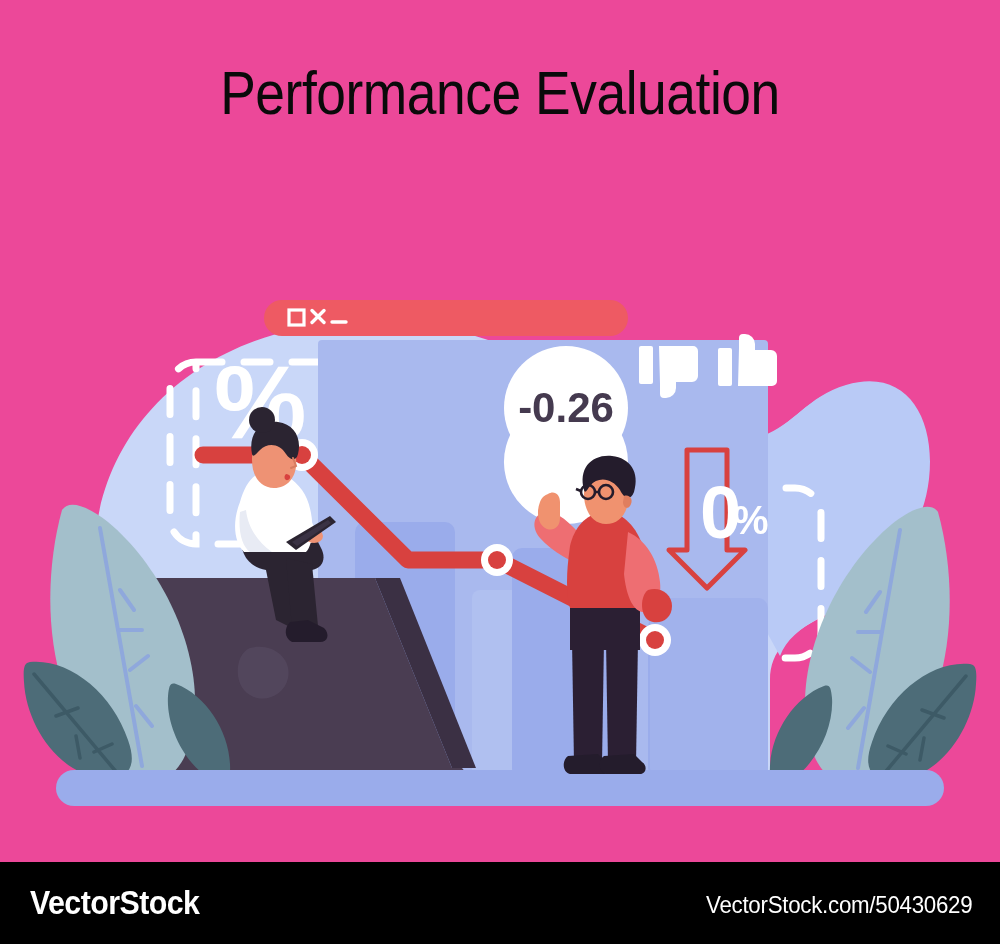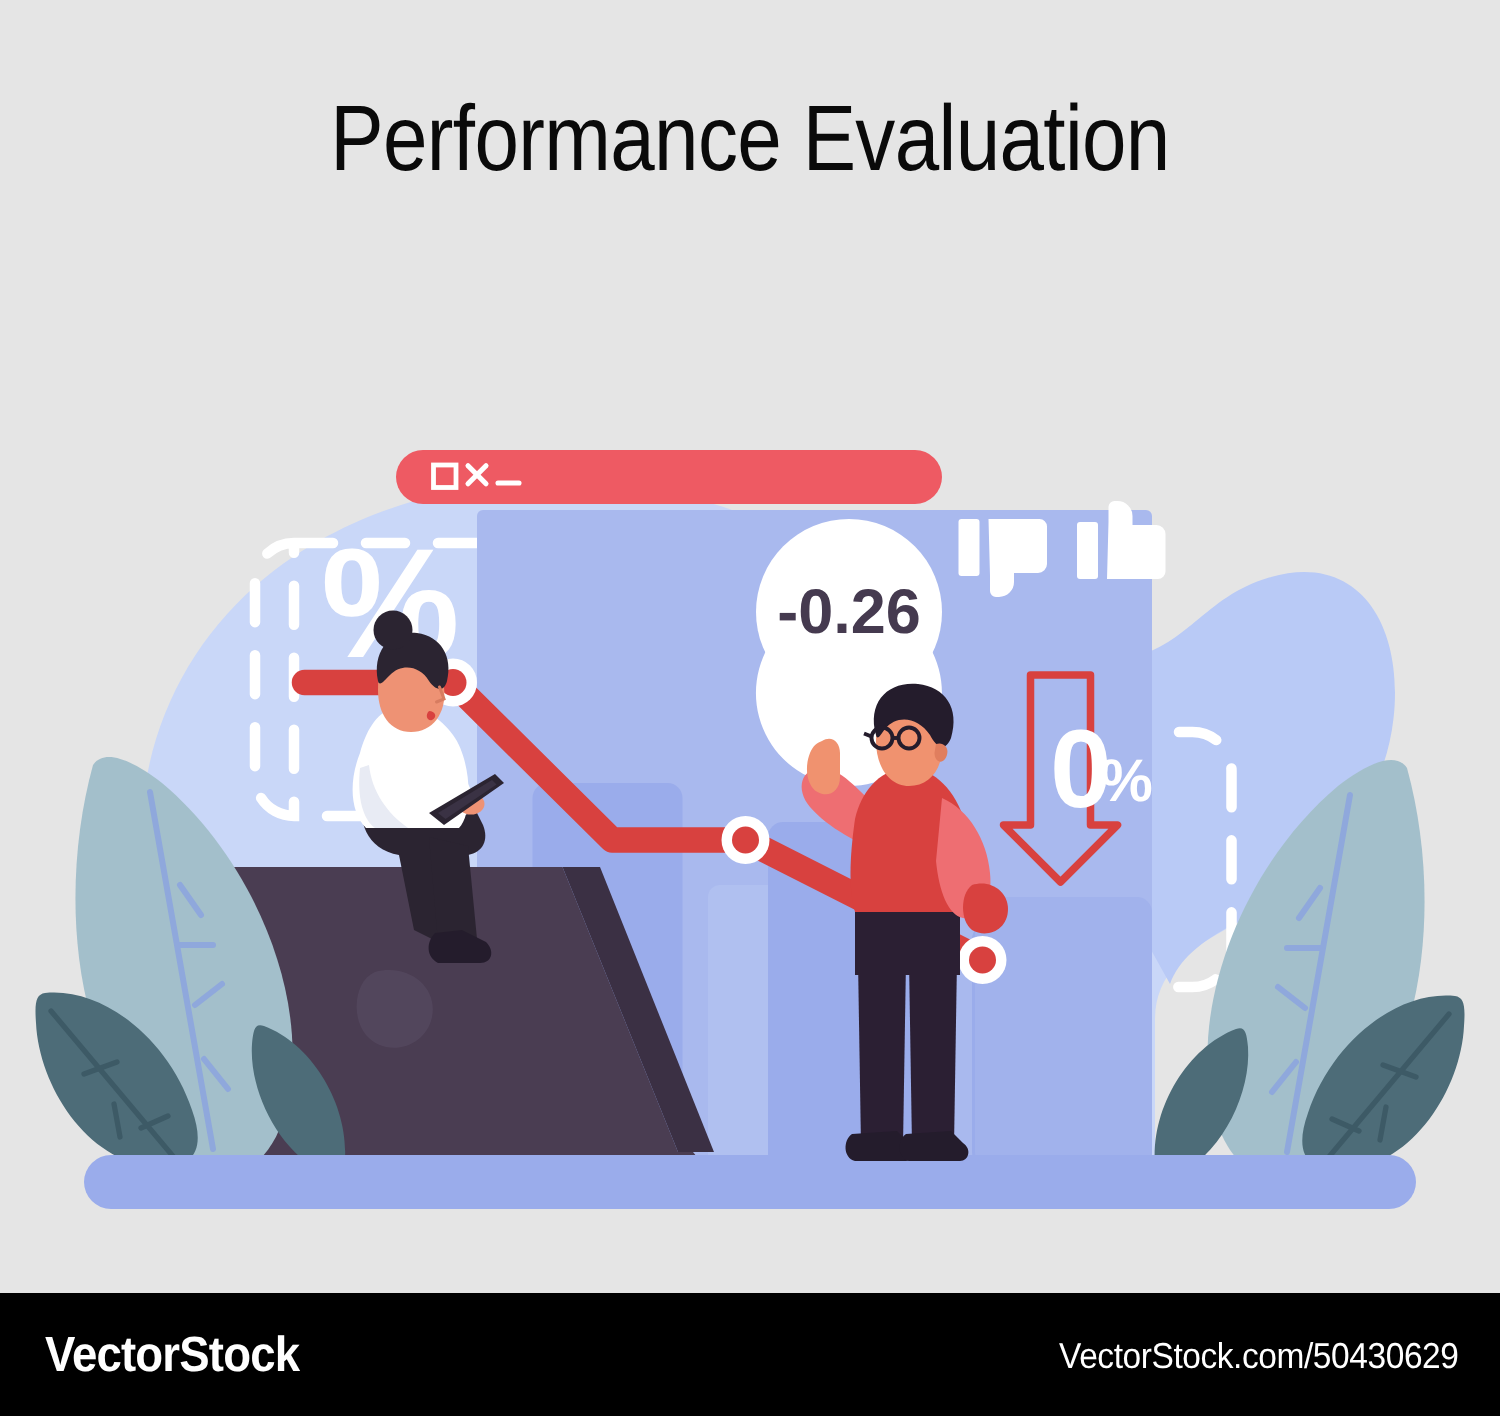--- a/index.html
+++ b/index.html
@@ -8,21 +8,21 @@
     width: 1000px;
     height: 944px;
     background: #ffffff;
     font-family: "Liberation Sans", sans-serif;
     overflow: hidden;
   }
   #page {
     position: relative;
     width: 1000px;
     height: 944px;
-    background: #e5e5e5;
+    background: #ec4899;
     text-decoration: underline;
   }
 
   
   .title {
     position: absolute;
     left: 0; top: 56px;
     width: 1000px;
     text-align: center;
     font-size: 62px;

